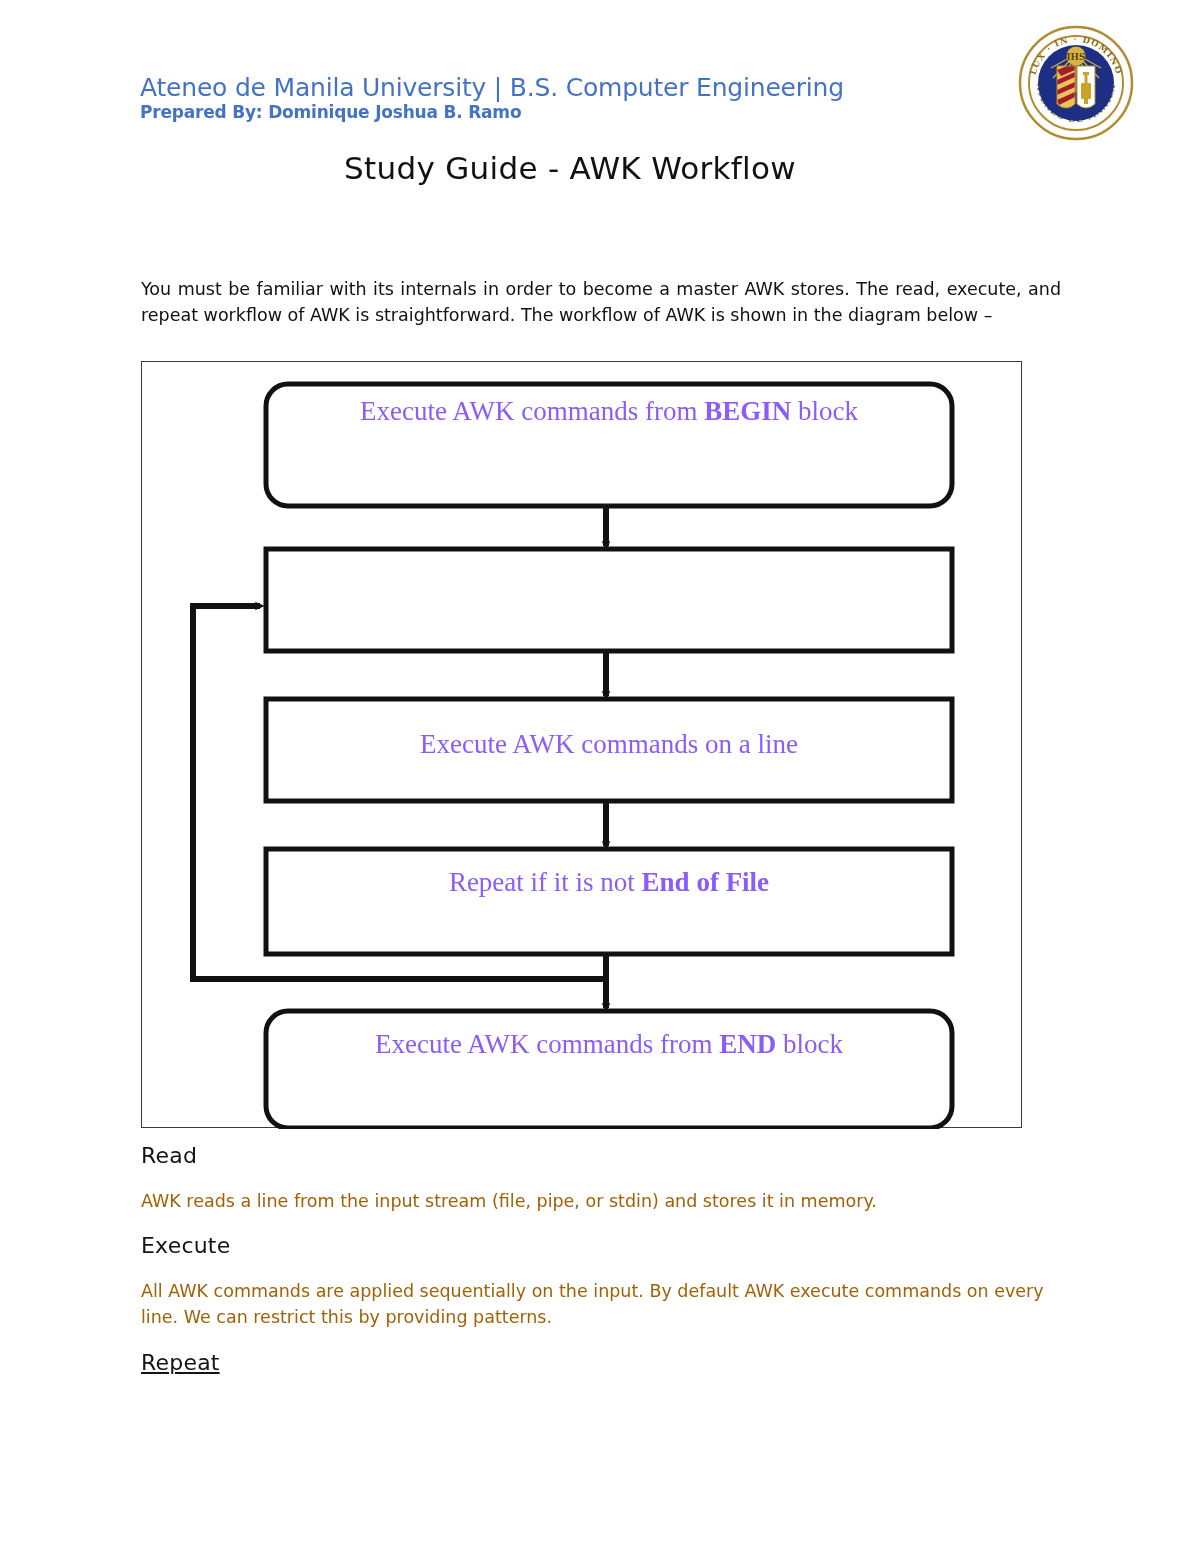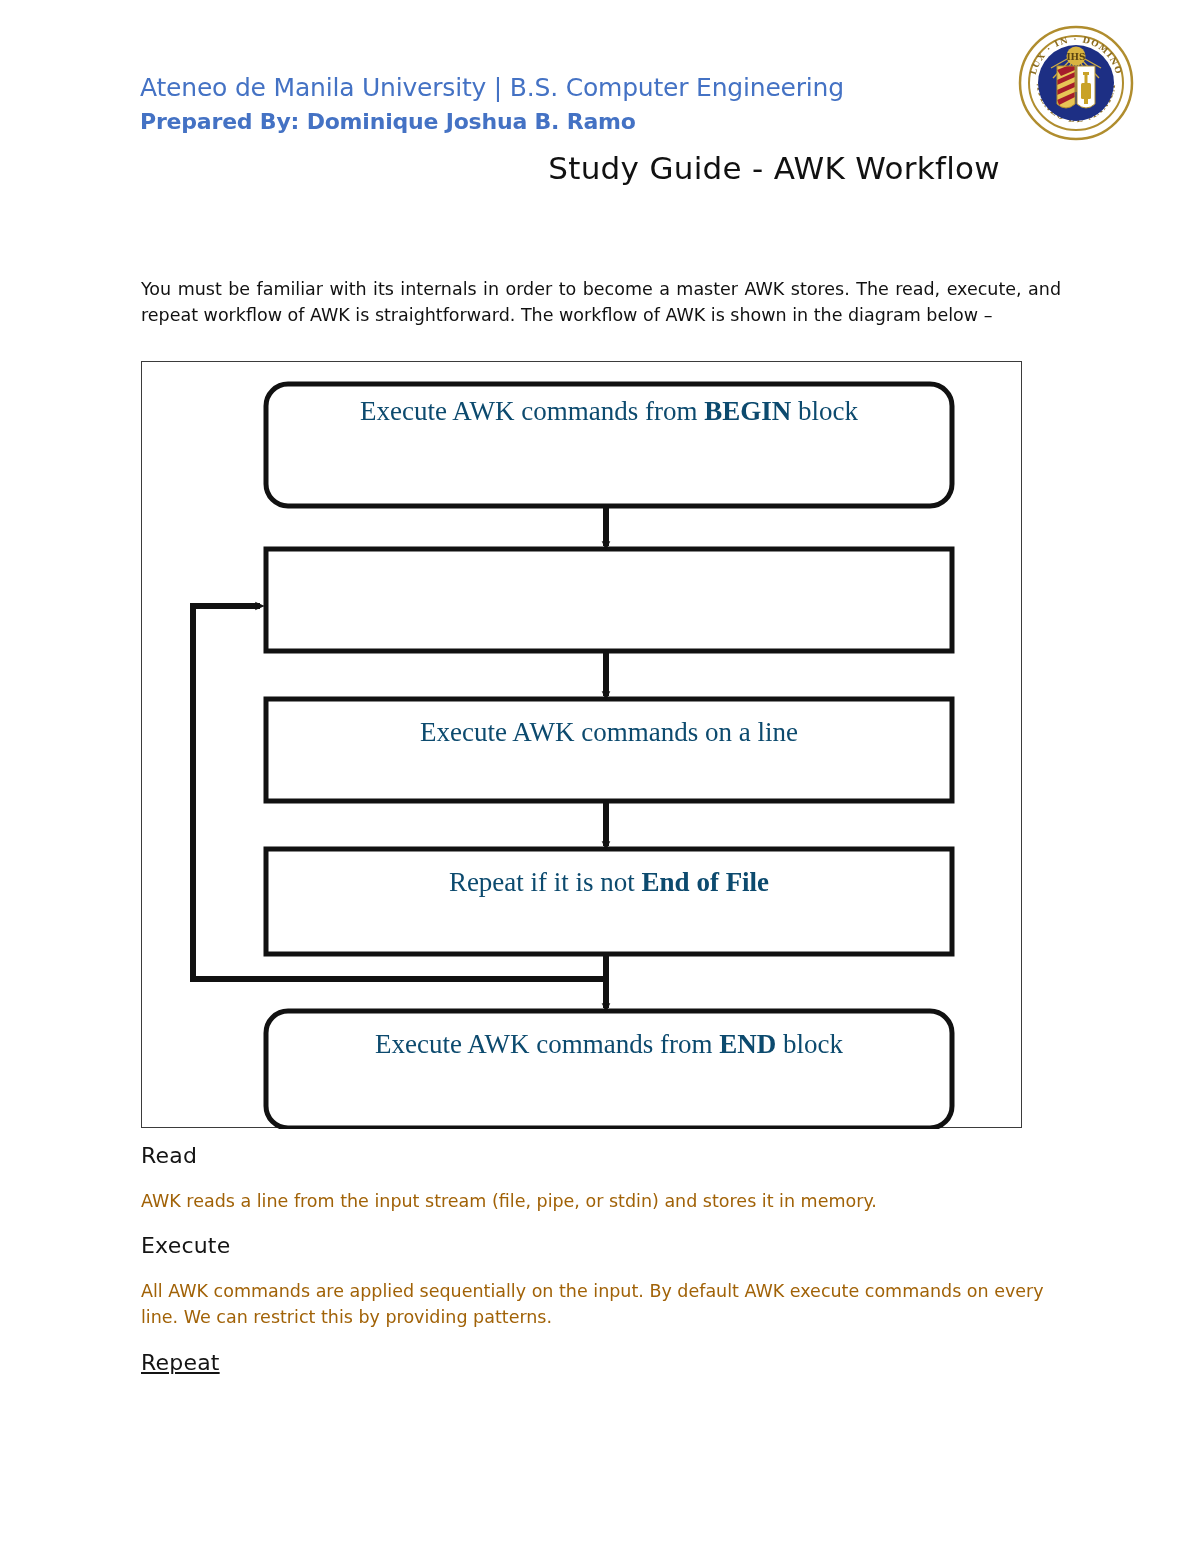--- a/index.html
+++ b/index.html
@@ -27,33 +27,32 @@
     font-family: "DejaVu Sans", sans-serif;
     font-size: 25px;
     font-weight: 400;
     color: #4472C4;
     letter-spacing: -0.2px;
     line-height: 1.1;
     white-space: nowrap;
   }
   #prepared-line {
     font-family: "DejaVu Sans", sans-serif;
-    font-size: 22px;
+    font-size: 17px;
     font-weight: 700;
     color: #4472C4;
-    margin-top: 7px;
     letter-spacing: -0.2px;
     white-space: nowrap;
   }
   #doc-title {
     position: absolute;
     left: 140px;
     top: 150px;
     width: 860px;
-    text-align: right;
+    text-align: center;
     font-family: "DejaVu Sans", sans-serif;
     font-size: 31px;
     font-weight: 400;
     color: #111111;
     letter-spacing: 0.3px;
   }
 
   
   #seal-wrap {
     position: absolute;
@@ -93,21 +92,21 @@
     left: 0;
     top: 0;
     width: 881px;
     height: 767px;
   }
   .flow-label {
     position: absolute;
     text-align: center;
     font-family: "Liberation Serif", serif;
     font-size: 27px;
-    color: #0c4a6e;
+    color: #8b5cf6;
     line-height: 1.26;
     pointer-events: none;
   }
   .flow-label b { font-weight: 700; }
 
   
   .section-heading {
     position: absolute;
     left: 141px;
     font-family: "DejaVu Sans", sans-serif;
@@ -217,21 +216,21 @@
 
     <line x1="464" y1="144" x2="464" y2="184" stroke="#111111" stroke-width="6" marker-end="url(#arrowhead)"></line>
     <line x1="464" y1="289" x2="464" y2="334" stroke="#111111" stroke-width="6" marker-end="url(#arrowhead)"></line>
     <line x1="464" y1="439" x2="464" y2="484" stroke="#111111" stroke-width="6" marker-end="url(#arrowhead)"></line>
     <line x1="464" y1="592" x2="464" y2="646" stroke="#111111" stroke-width="6" marker-end="url(#arrowhead)"></line>
 
     <path d="M 464,617 L 51,617 L 51,244 L 118,244" fill="none" stroke="#111111" stroke-width="6" marker-end="url(#arrowhead)"></path>
   </svg>
 
   <div class="flow-label" style="left:124px; top:32px; width:686px;">Execute AWK commands from <b>BEGIN</b> block</div>
-  <div class="flow-label" style="left:124px; top:353px; width:686px;">Execute AWK commands on a line</div>
+  <div class="flow-label" style="left:124px; top:365px; width:686px;">Execute AWK commands on a line</div>
   <div class="flow-label" style="left:124px; top:665px; width:686px;">Execute AWK commands from <b>END</b> block</div>
   <div class="flow-label" style="left:124px; top:503px; width:686px;">Repeat if it is not <b>End of File</b></div>
 </div>
 
 <div class="section-heading" id="read-heading">Read</div>
 <div class="section-body" id="read-body">AWK reads a line from the input stream (file, pipe, or stdin) and stores it in memory.</div>
 
 <div class="section-heading" id="execute-heading">Execute</div>
 <div class="section-body" id="execute-body">All AWK commands are applied sequentially on the input. By default AWK execute commands on every line. We can restrict this by providing patterns.</div>
 

